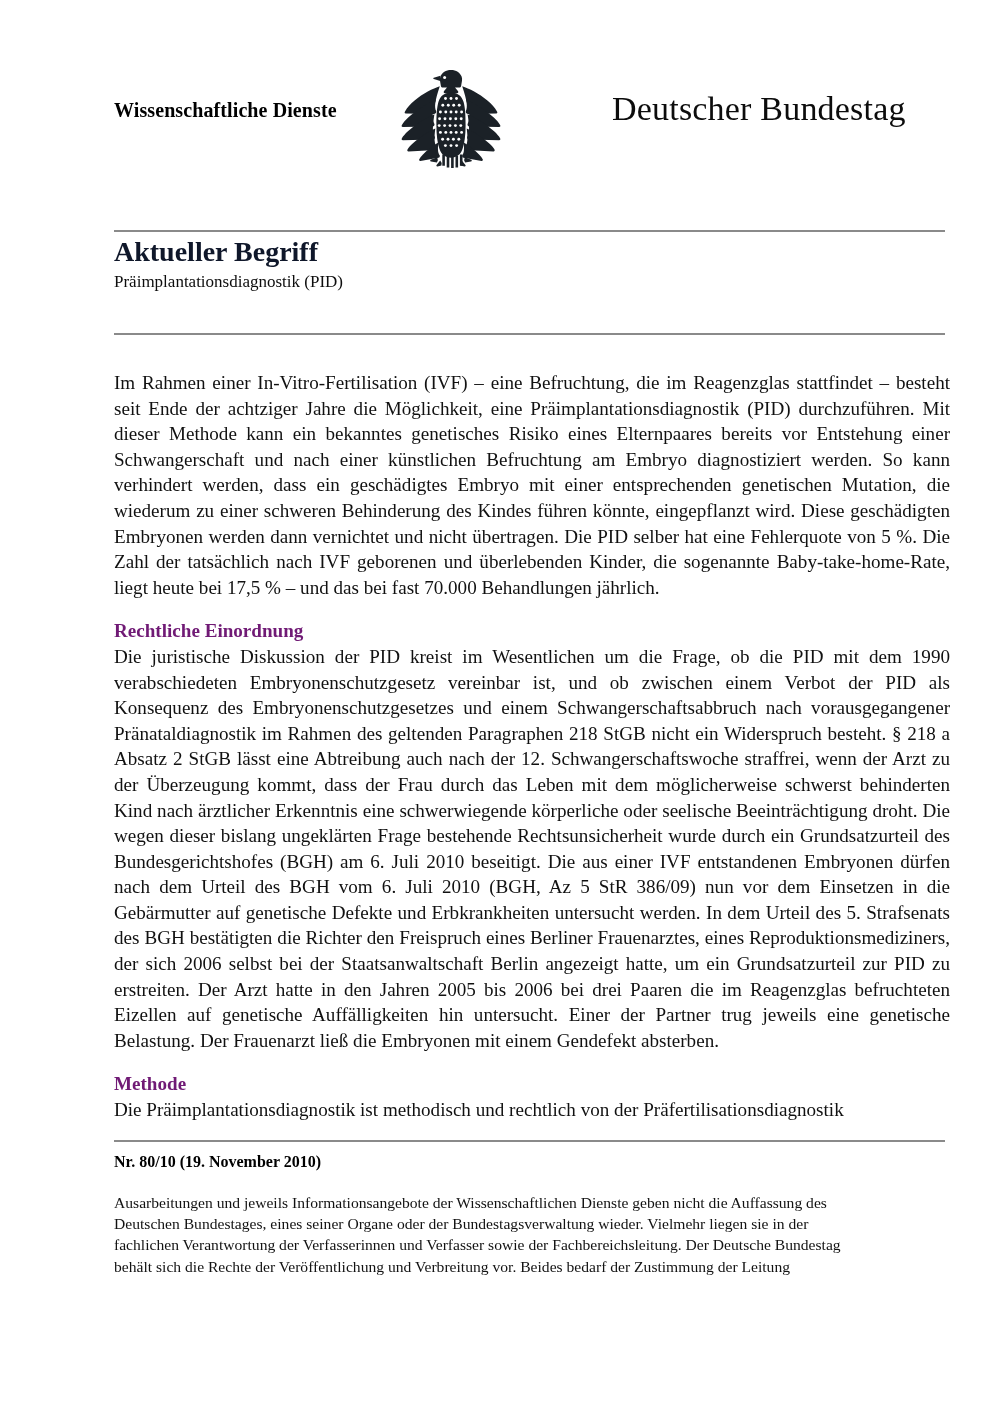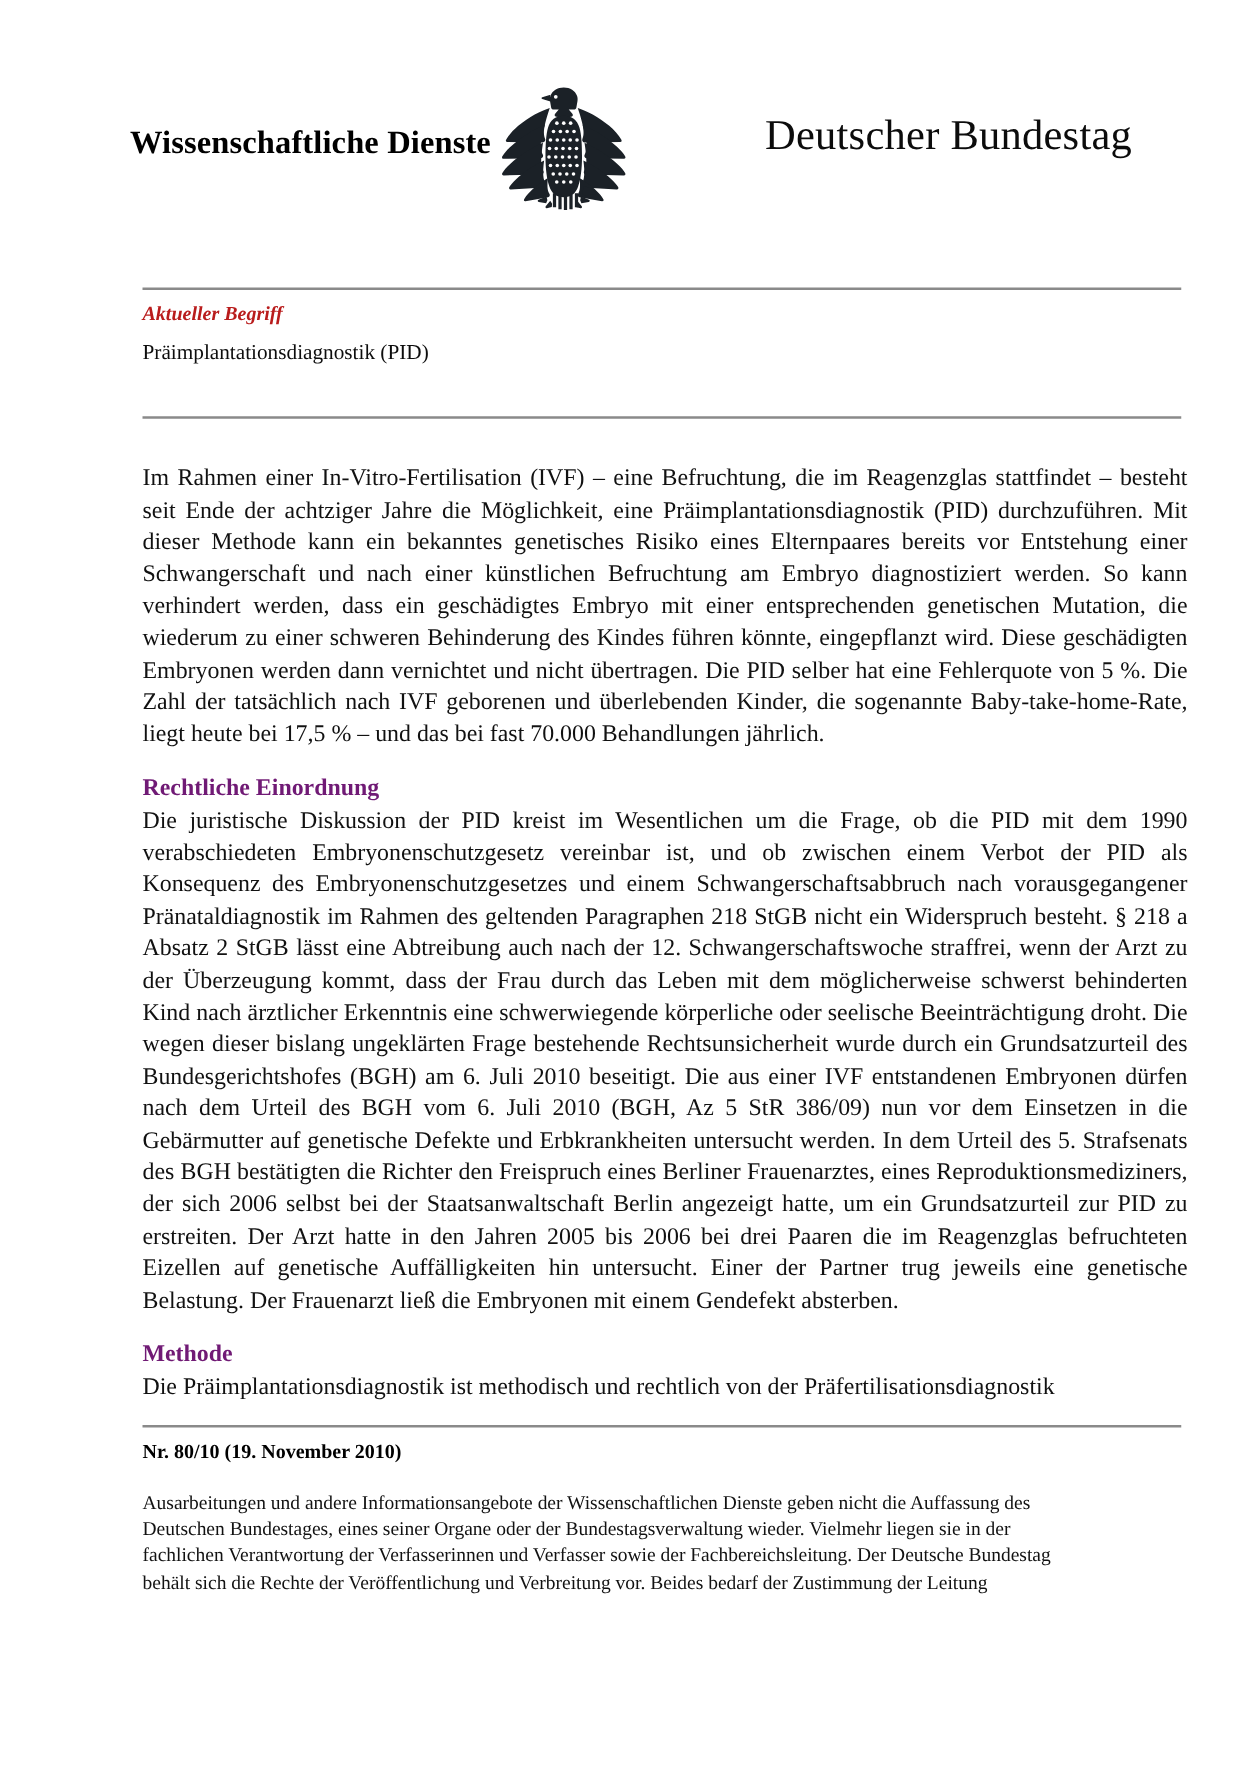--- a/index.html
+++ b/index.html
@@ -26,25 +26,25 @@
   
   .masthead {
     position: absolute;
     left: 0;
     top: 62px;
     width: 1000px;
     height: 110px;
   }
   .masthead-left {
     position: absolute;
-    left: 104px;
+    left: 114px;
     top: 37px;
     font-family: "Liberation Serif", "DejaVu Serif", serif;
     font-weight: bold;
-    font-size: 26px;
+    font-size: 20px;
     letter-spacing: 0.1px;
     color: #000;
     white-space: nowrap;
   }
   .masthead-logo {
     position: absolute;
     left: 392px;
     top: 0px;
     width: 118px;
     height: 108px;
@@ -77,24 +77,23 @@
   
   .titleblock {
     position: absolute;
     left: 114px;
     top: 238px;
     width: 831px;
   }
   .title-kicker {
     font-family: "Liberation Serif", "DejaVu Serif", serif;
     font-weight: bold;
-    font-size: 16px;
+    font-size: 28px;
     line-height: 28px;
-    color: #b91c1c;
-    font-style: italic;
+    color: #0f172a;
   }
   .title-main {
     font-family: "Liberation Serif", "DejaVu Serif", serif;
     font-weight: normal;
     font-size: 17px;
     line-height: 30px;
     color: #0d0d0d;
     margin-top: 1px;
   }
 
@@ -248,19 +247,19 @@
 
     <div class="section-head">Methode</div>
     <p class="para">Die Präimplantationsdiagnostik ist methodisch und rechtlich von der Präfertilisationsdiagnostik</p>
   </div>
 
   <div class="rule rule-footer"></div>
 
   <div class="footer-num">Nr. 80/10 (19. November 2010)</div>
 
   <div class="footer-note">
-    <span class="fl">Ausarbeitungen und andere Informationsangebote der Wissenschaftlichen Dienste geben nicht die Auffassung des</span>
+    <span class="fl">Ausarbeitungen und jeweils Informationsangebote der Wissenschaftlichen Dienste geben nicht die Auffassung des</span>
     <span class="fl">Deutschen Bundestages, eines seiner Organe oder der Bundestagsverwaltung wieder. Vielmehr liegen sie in der</span>
     <span class="fl">fachlichen Verantwortung der Verfasserinnen und Verfasser sowie der Fachbereichsleitung. Der Deutsche Bundestag</span>
     <span class="fl">behält sich die Rechte der Veröffentlichung und Verbreitung vor. Beides bedarf der Zustimmung der Leitung</span>
   </div>
 
 </div>
 
 </body></html>

